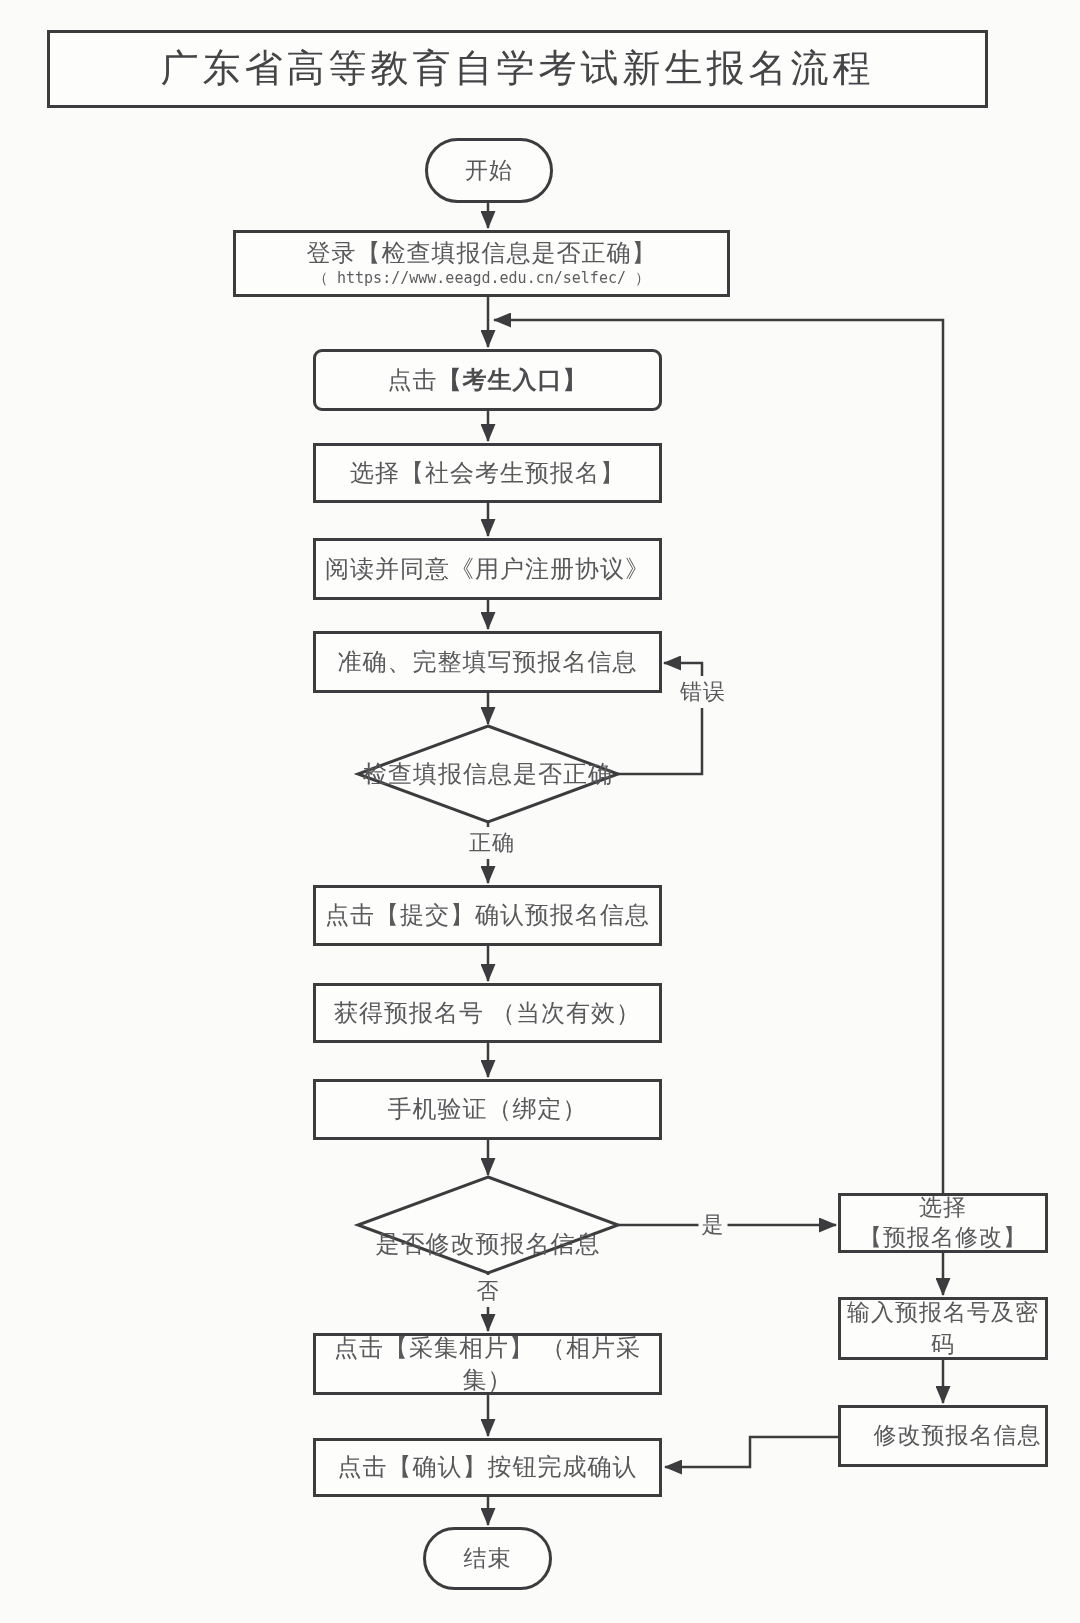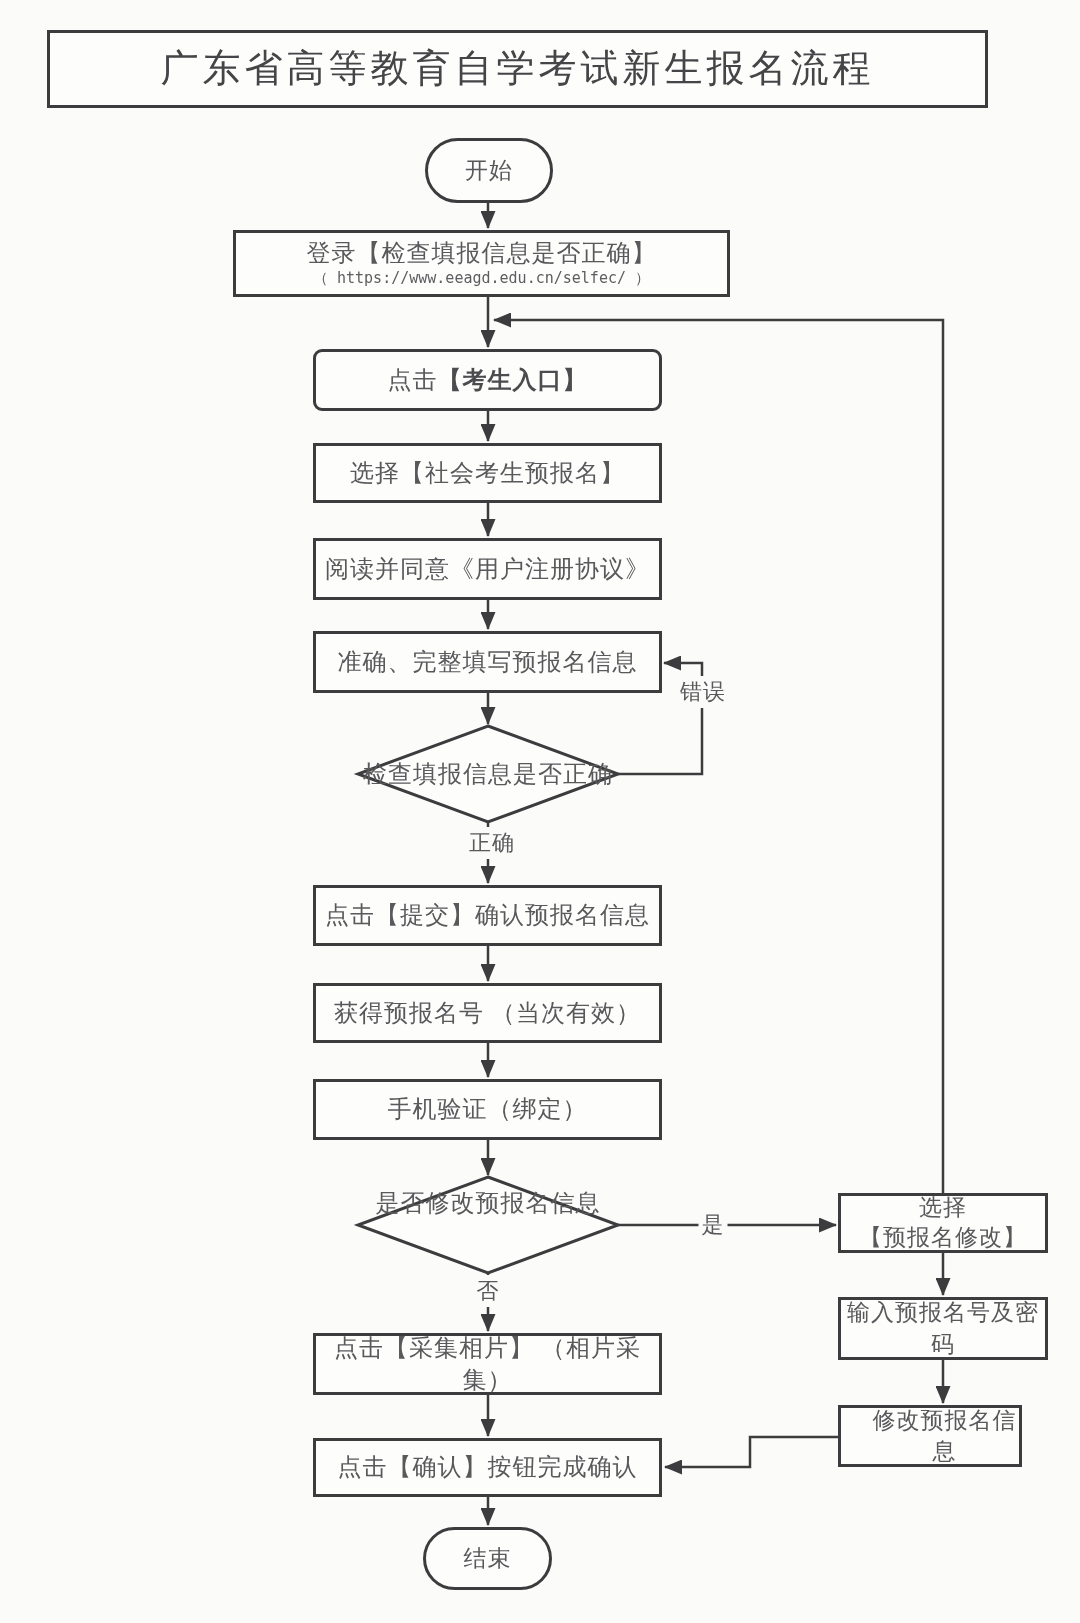--- a/index.html
+++ b/index.html
@@ -107,35 +107,35 @@
   <div class="node" style="left:313px;top:631px;width:349px;height:62px;">准确、完整填写预报名信息</div>
 
   <div class="dtext" style="left:363px;top:730px;width:250px;height:88px;">检查填报信息是否正确</div>
 
   <div class="node" style="left:313px;top:885px;width:349px;height:61px;">点击【提交】确认预报名信息</div>
 
   <div class="node" style="left:313px;top:983px;width:349px;height:60px;">获得预报名号 （当次有效）</div>
 
   <div class="node" style="left:313px;top:1079px;width:349px;height:61px;">手机验证（绑定）</div>
 
-  <div class="dtext" style="left:363px;top:1159px;width:250px;height:88px;text-align:right;">是否修改预报名信息</div>
+  <div class="dtext" style="left:363px;top:1200px;width:250px;height:88px;text-align:right;">是否修改预报名信息</div>
 
   <div class="node" style="left:313px;top:1333px;width:349px;height:62px;">点击【采集相片】 （相片采集）</div>
 
   <div class="node" style="left:313px;top:1438px;width:349px;height:59px;">点击【确认】按钮完成确认</div>
 
   <div class="node oval" style="left:423px;top:1527px;width:129px;height:63px;">结束</div>
 
   <div class="node twoline" style="left:838px;top:1193px;width:210px;height:60px;font-size:23px;">
     <span>选择</span>
     <span>【预报名修改】</span>
   </div>
 
   <div class="node" style="left:838px;top:1297px;width:210px;height:63px;font-size:23px;">输入预报名号及密码</div>
 
-  <div class="node" style="left:838px;top:1405px;width:184px;height:62px;font-size:23px;padding-left:29px;">修改预报名信息</div>
+  <div class="node" style="left:838px;top:1405px;width:210px;height:62px;font-size:23px;padding-left:29px;">修改预报名信息</div>
 
   <span class="elabel" style="left:703px;top:692px;">错误</span>
   <span class="elabel" style="left:492px;top:843px;">正确</span>
   <span class="elabel" style="left:713px;top:1225px;">是</span>
   <span class="elabel" style="left:488px;top:1291px;">否</span>
 
 </div>
 
 </body></html>

